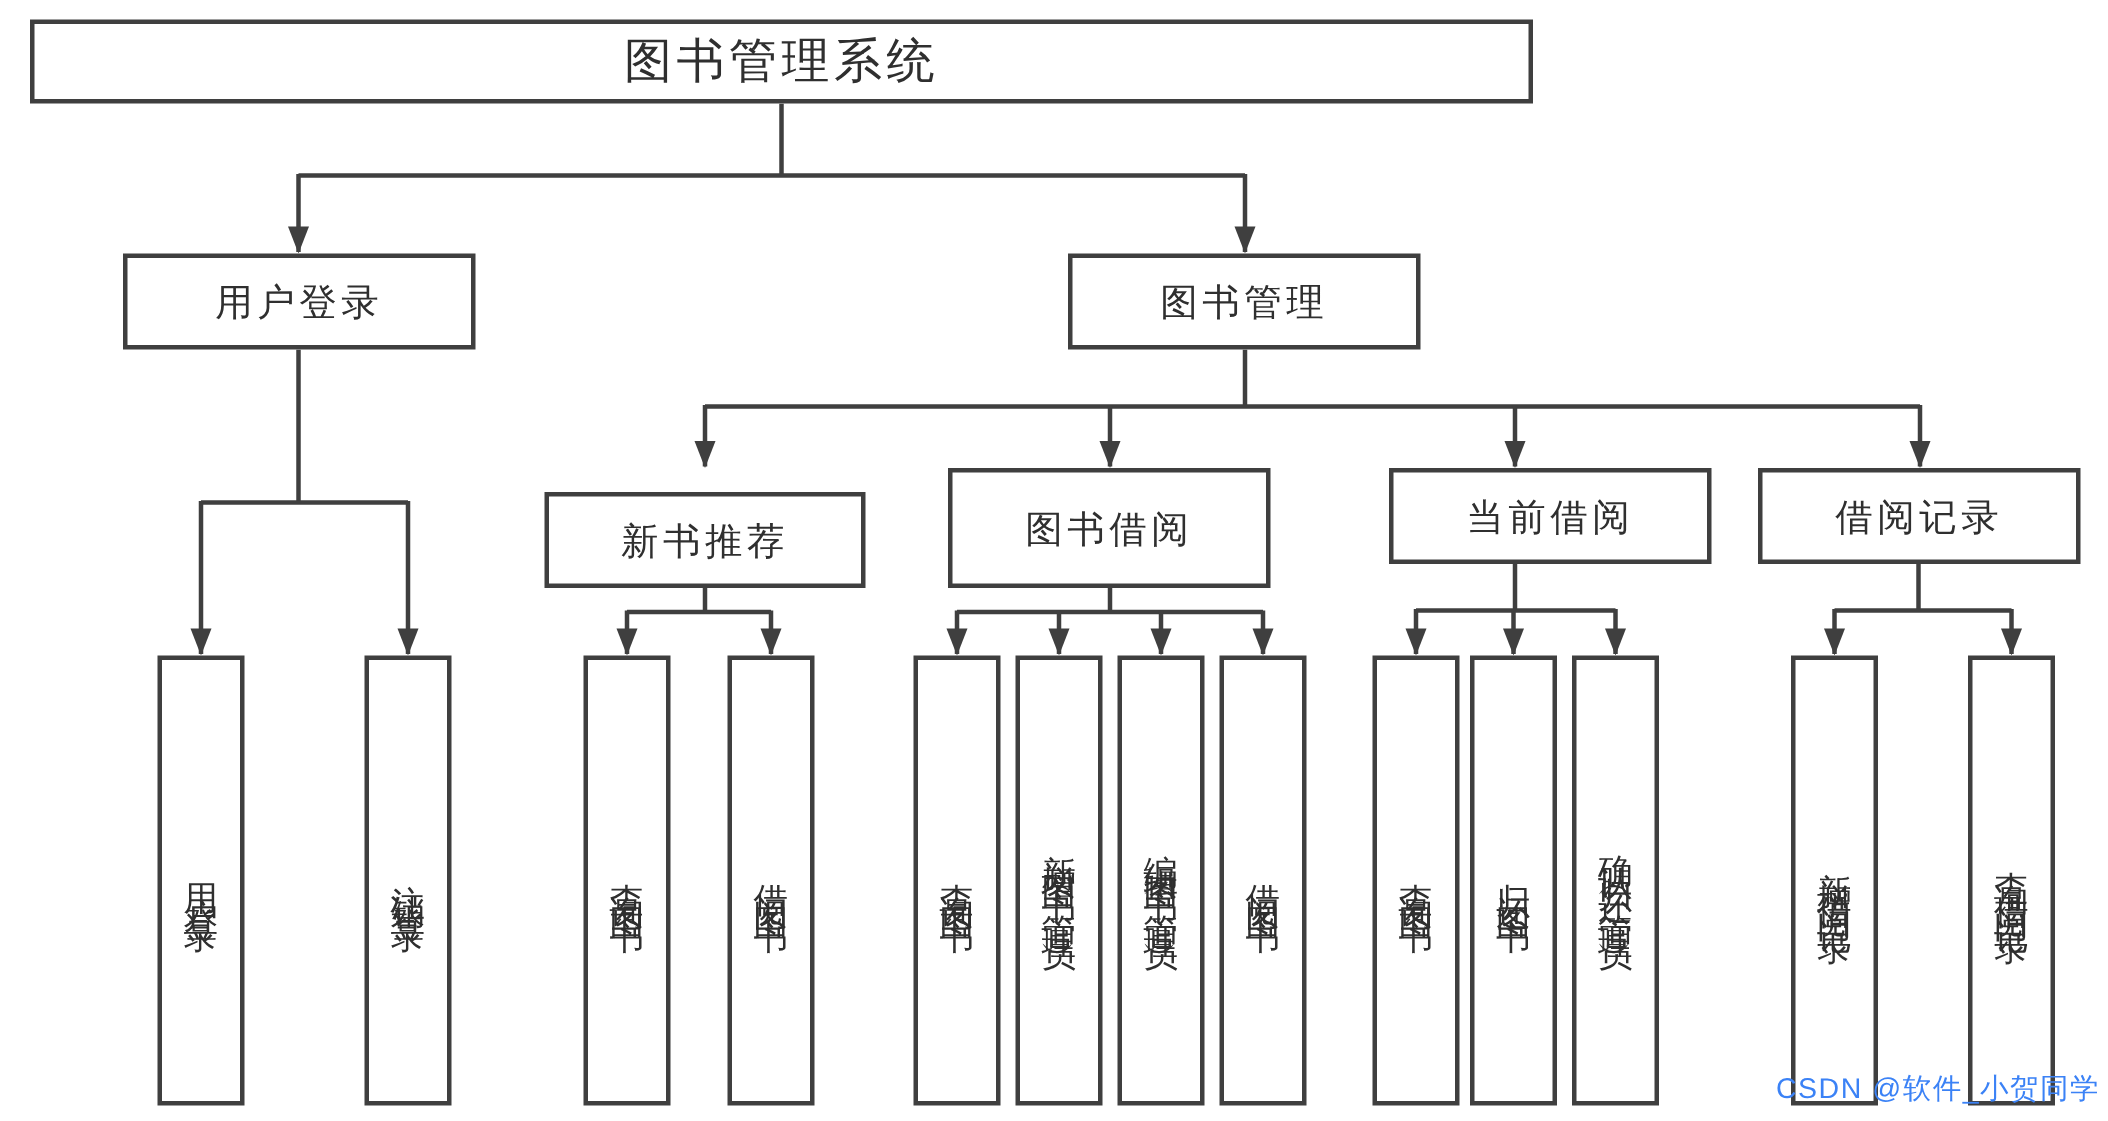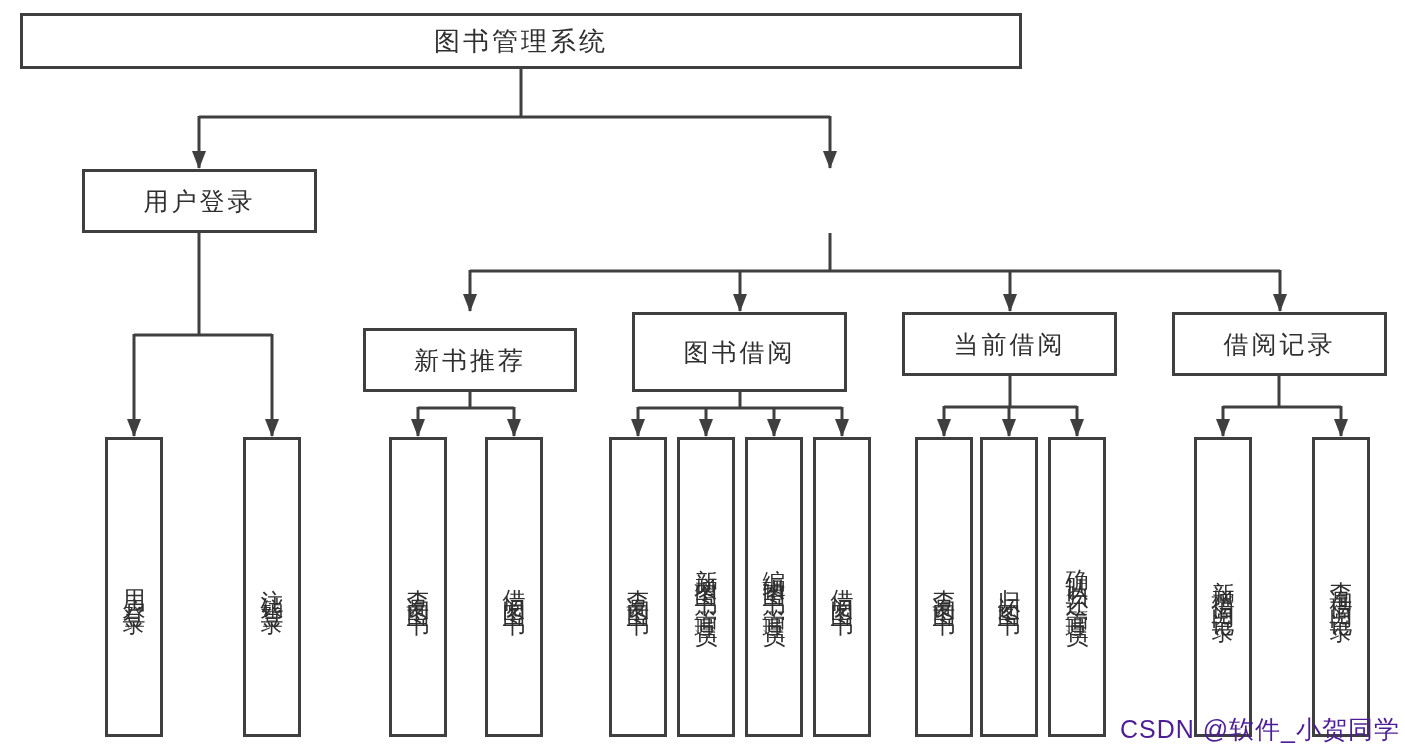--- a/index.html
+++ b/index.html
@@ -7,28 +7,28 @@
     position:relative;width:1405px;height:747px;background:#ffffff;
     font-family:"Liberation Sans",sans-serif;overflow:hidden;
   }
   .wires{position:absolute;left:0;top:0;}
   .node{
     position:absolute;box-sizing:border-box;background:#ffffff;
     border:3px solid #3f3f3f;color:#2f2f2f;
     display:flex;align-items:center;justify-content:center;
   }
   .node.h span{font-size:25px;letter-spacing:3px;white-space:nowrap;}
-  .node.root span{font-size:26px;}
+  .node.root span{font-size:32px;}
   .node.v span{
     writing-mode:vertical-rl;text-orientation:mixed;
     font-size:23px;letter-spacing:8px;line-height:1.25;white-space:nowrap;
   }
   .watermark{
     position:absolute;top:713px;right:5px;
-    font-size:25px;color:#4c1d95;letter-spacing:1px;white-space:nowrap;
+    font-size:19px;color:#3b82f6;letter-spacing:1px;white-space:nowrap;
   }
 </style>
 </head>
 <body>
 
 <div class="canvas">
 
   <svg class="wires" width="1405" height="747" viewBox="0 0 1405 747">
     <defs>
       <marker id="ah" viewBox="0 0 20 16" refX="18" refY="8" markerWidth="20" markerHeight="16" markerUnits="userSpaceOnUse" orient="auto">
@@ -79,28 +79,31 @@
     </g>
   </svg>
 
   <div class="node h root" style="left:20px;top:13px;width:1002px;height:56px">
     <span>图书管理系统</span>
   </div>
 
   <div class="node h" style="left:82px;top:169px;width:235px;height:64px">
     <span>用户登录</span>
   </div>
+  <div class="node h" style="left:712px;top:169px;width:235px;height:64px">
+    <span>图书管理</span>
+  </div>
 
   <div class="node h" style="left:363px;top:328px;width:214px;height:64px">
     <span>新书推荐</span>
   </div>
   <div class="node h" style="left:632px;top:312px;width:215px;height:80px">
     <span>图书借阅</span>
   </div>
-  <div class="node h" style="left:902px;top:312px;width:215px;height:64px">
+  <div class="node h" style="left:926px;top:312px;width:215px;height:64px">
     <span>当前借阅</span>
   </div>
   <div class="node h" style="left:1172px;top:312px;width:215px;height:64px">
     <span>借阅记录</span>
   </div>
 
   <div class="node v" style="left:105px;top:437px;width:58px;height:300px">
     <span>用户登录</span>
   </div>
   <div class="node v" style="left:243px;top:437px;width:58px;height:300px">

